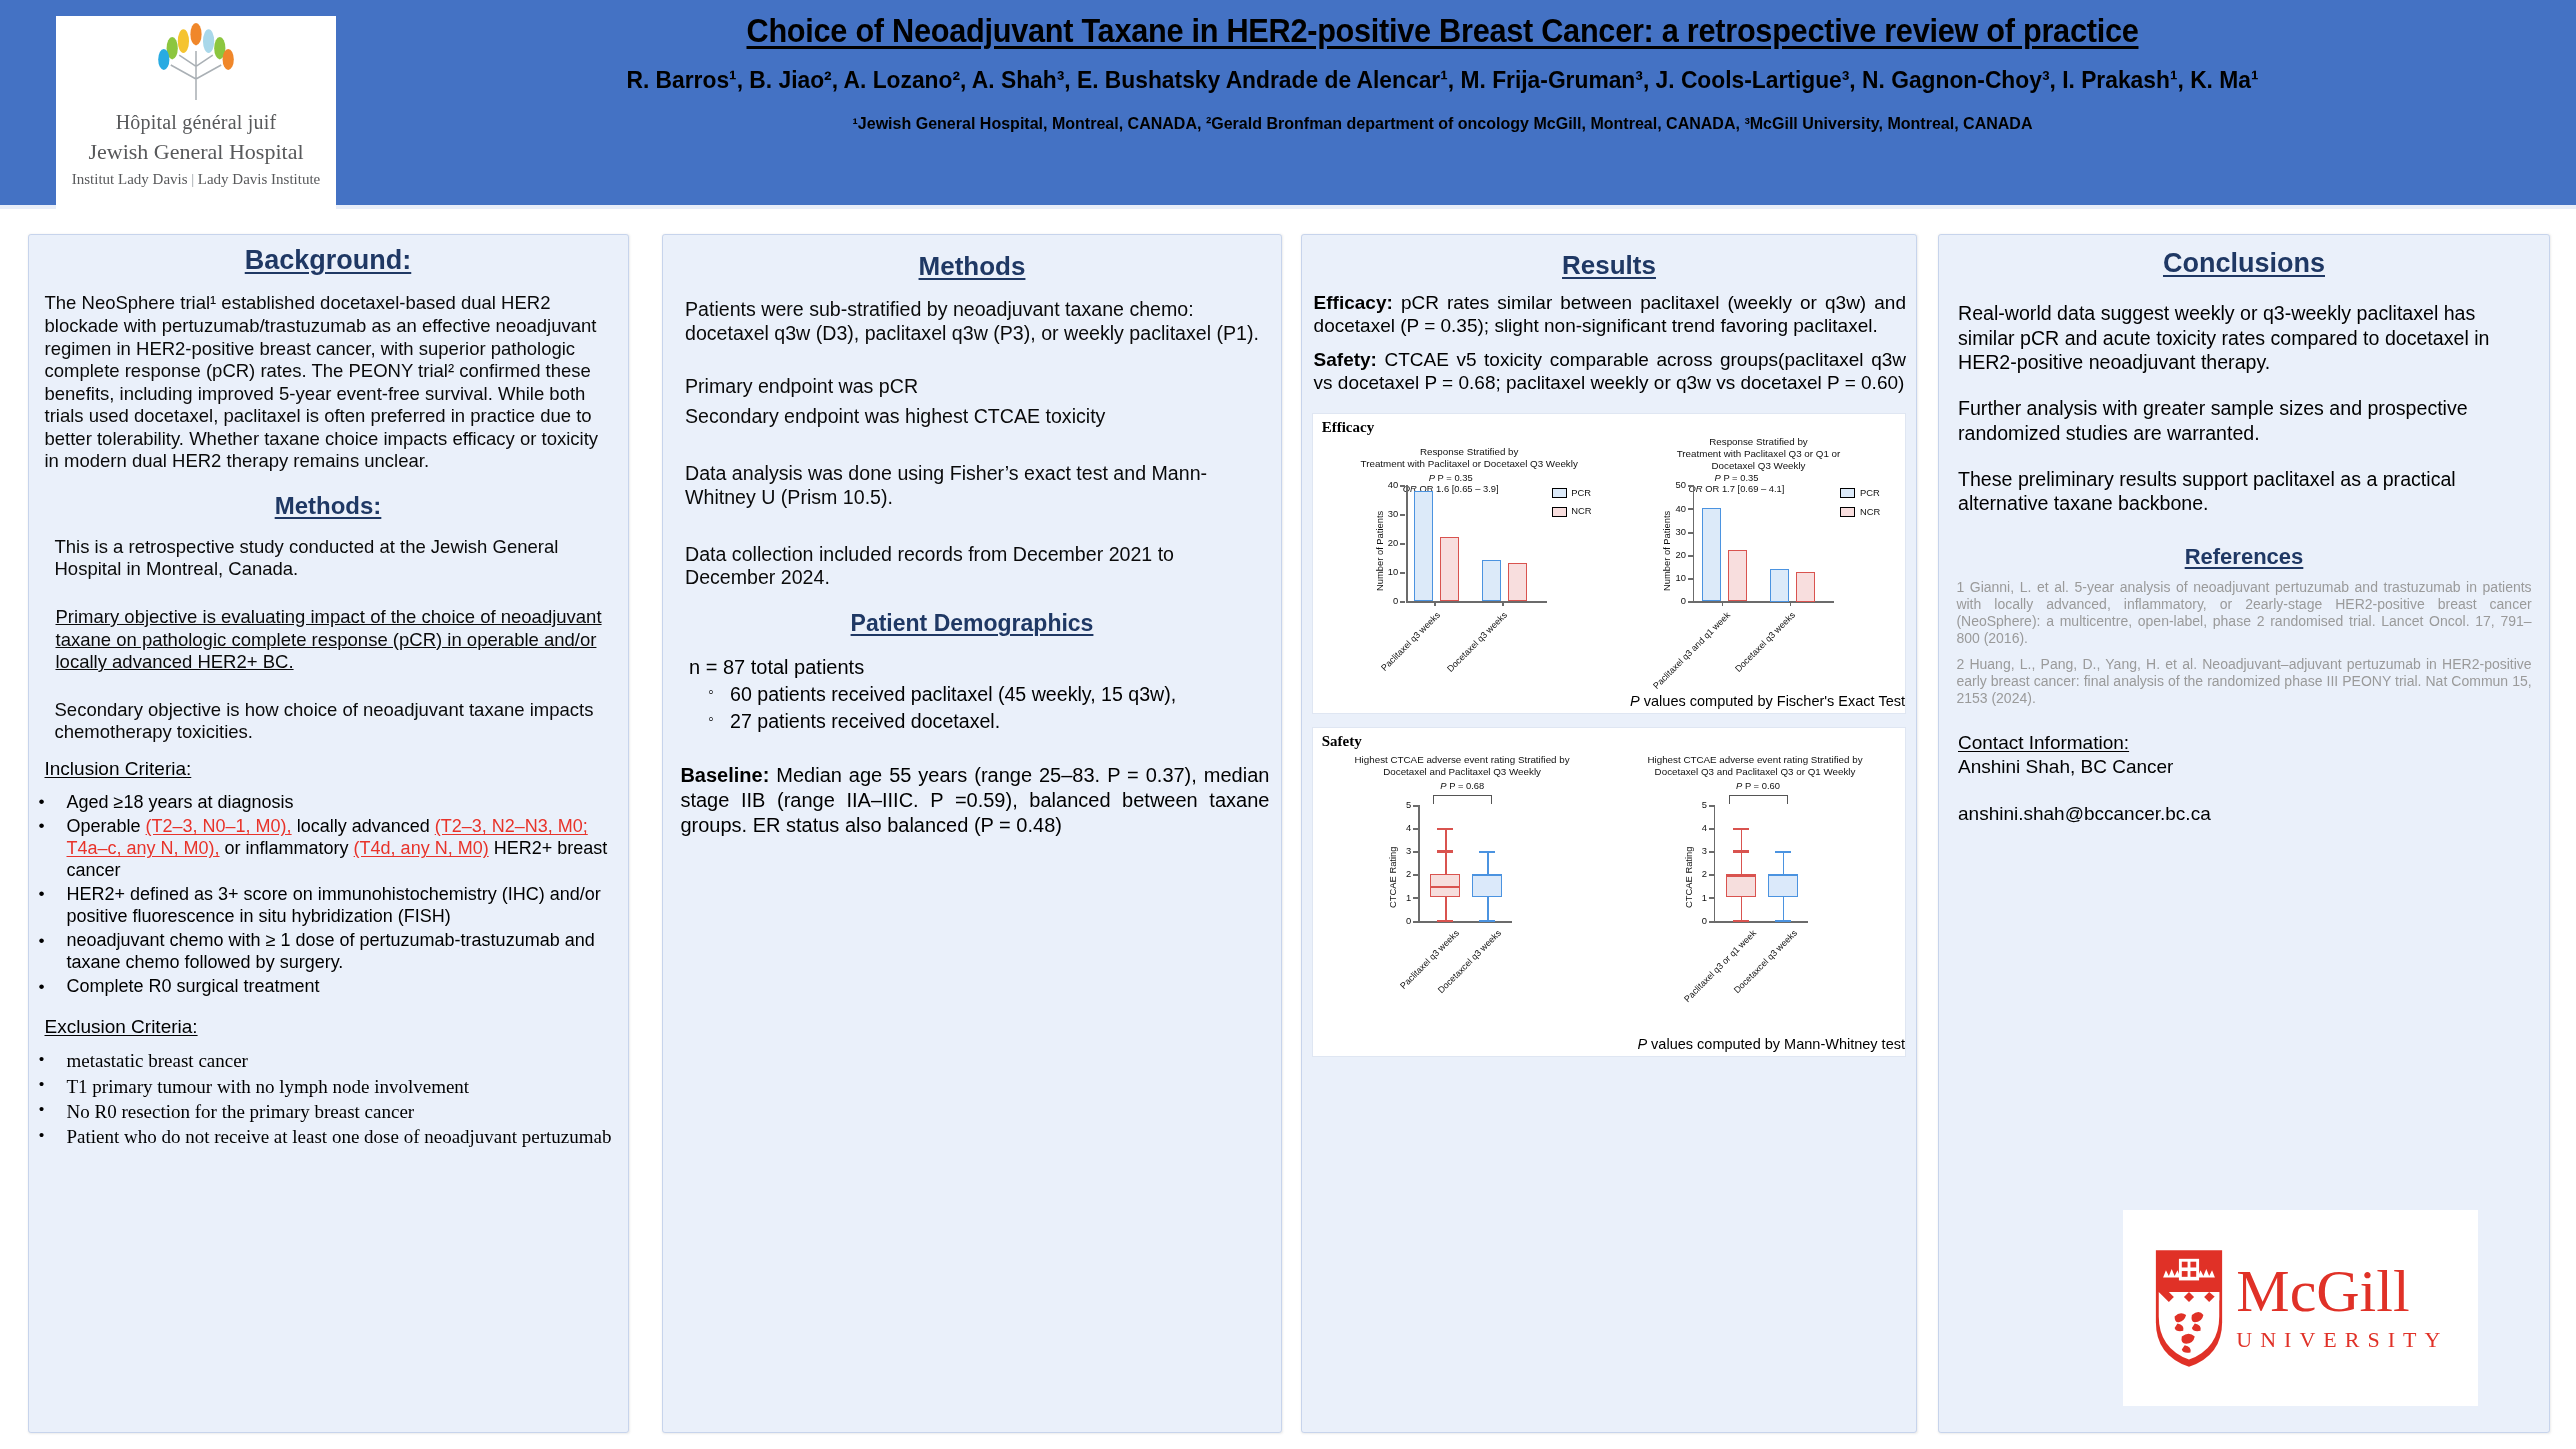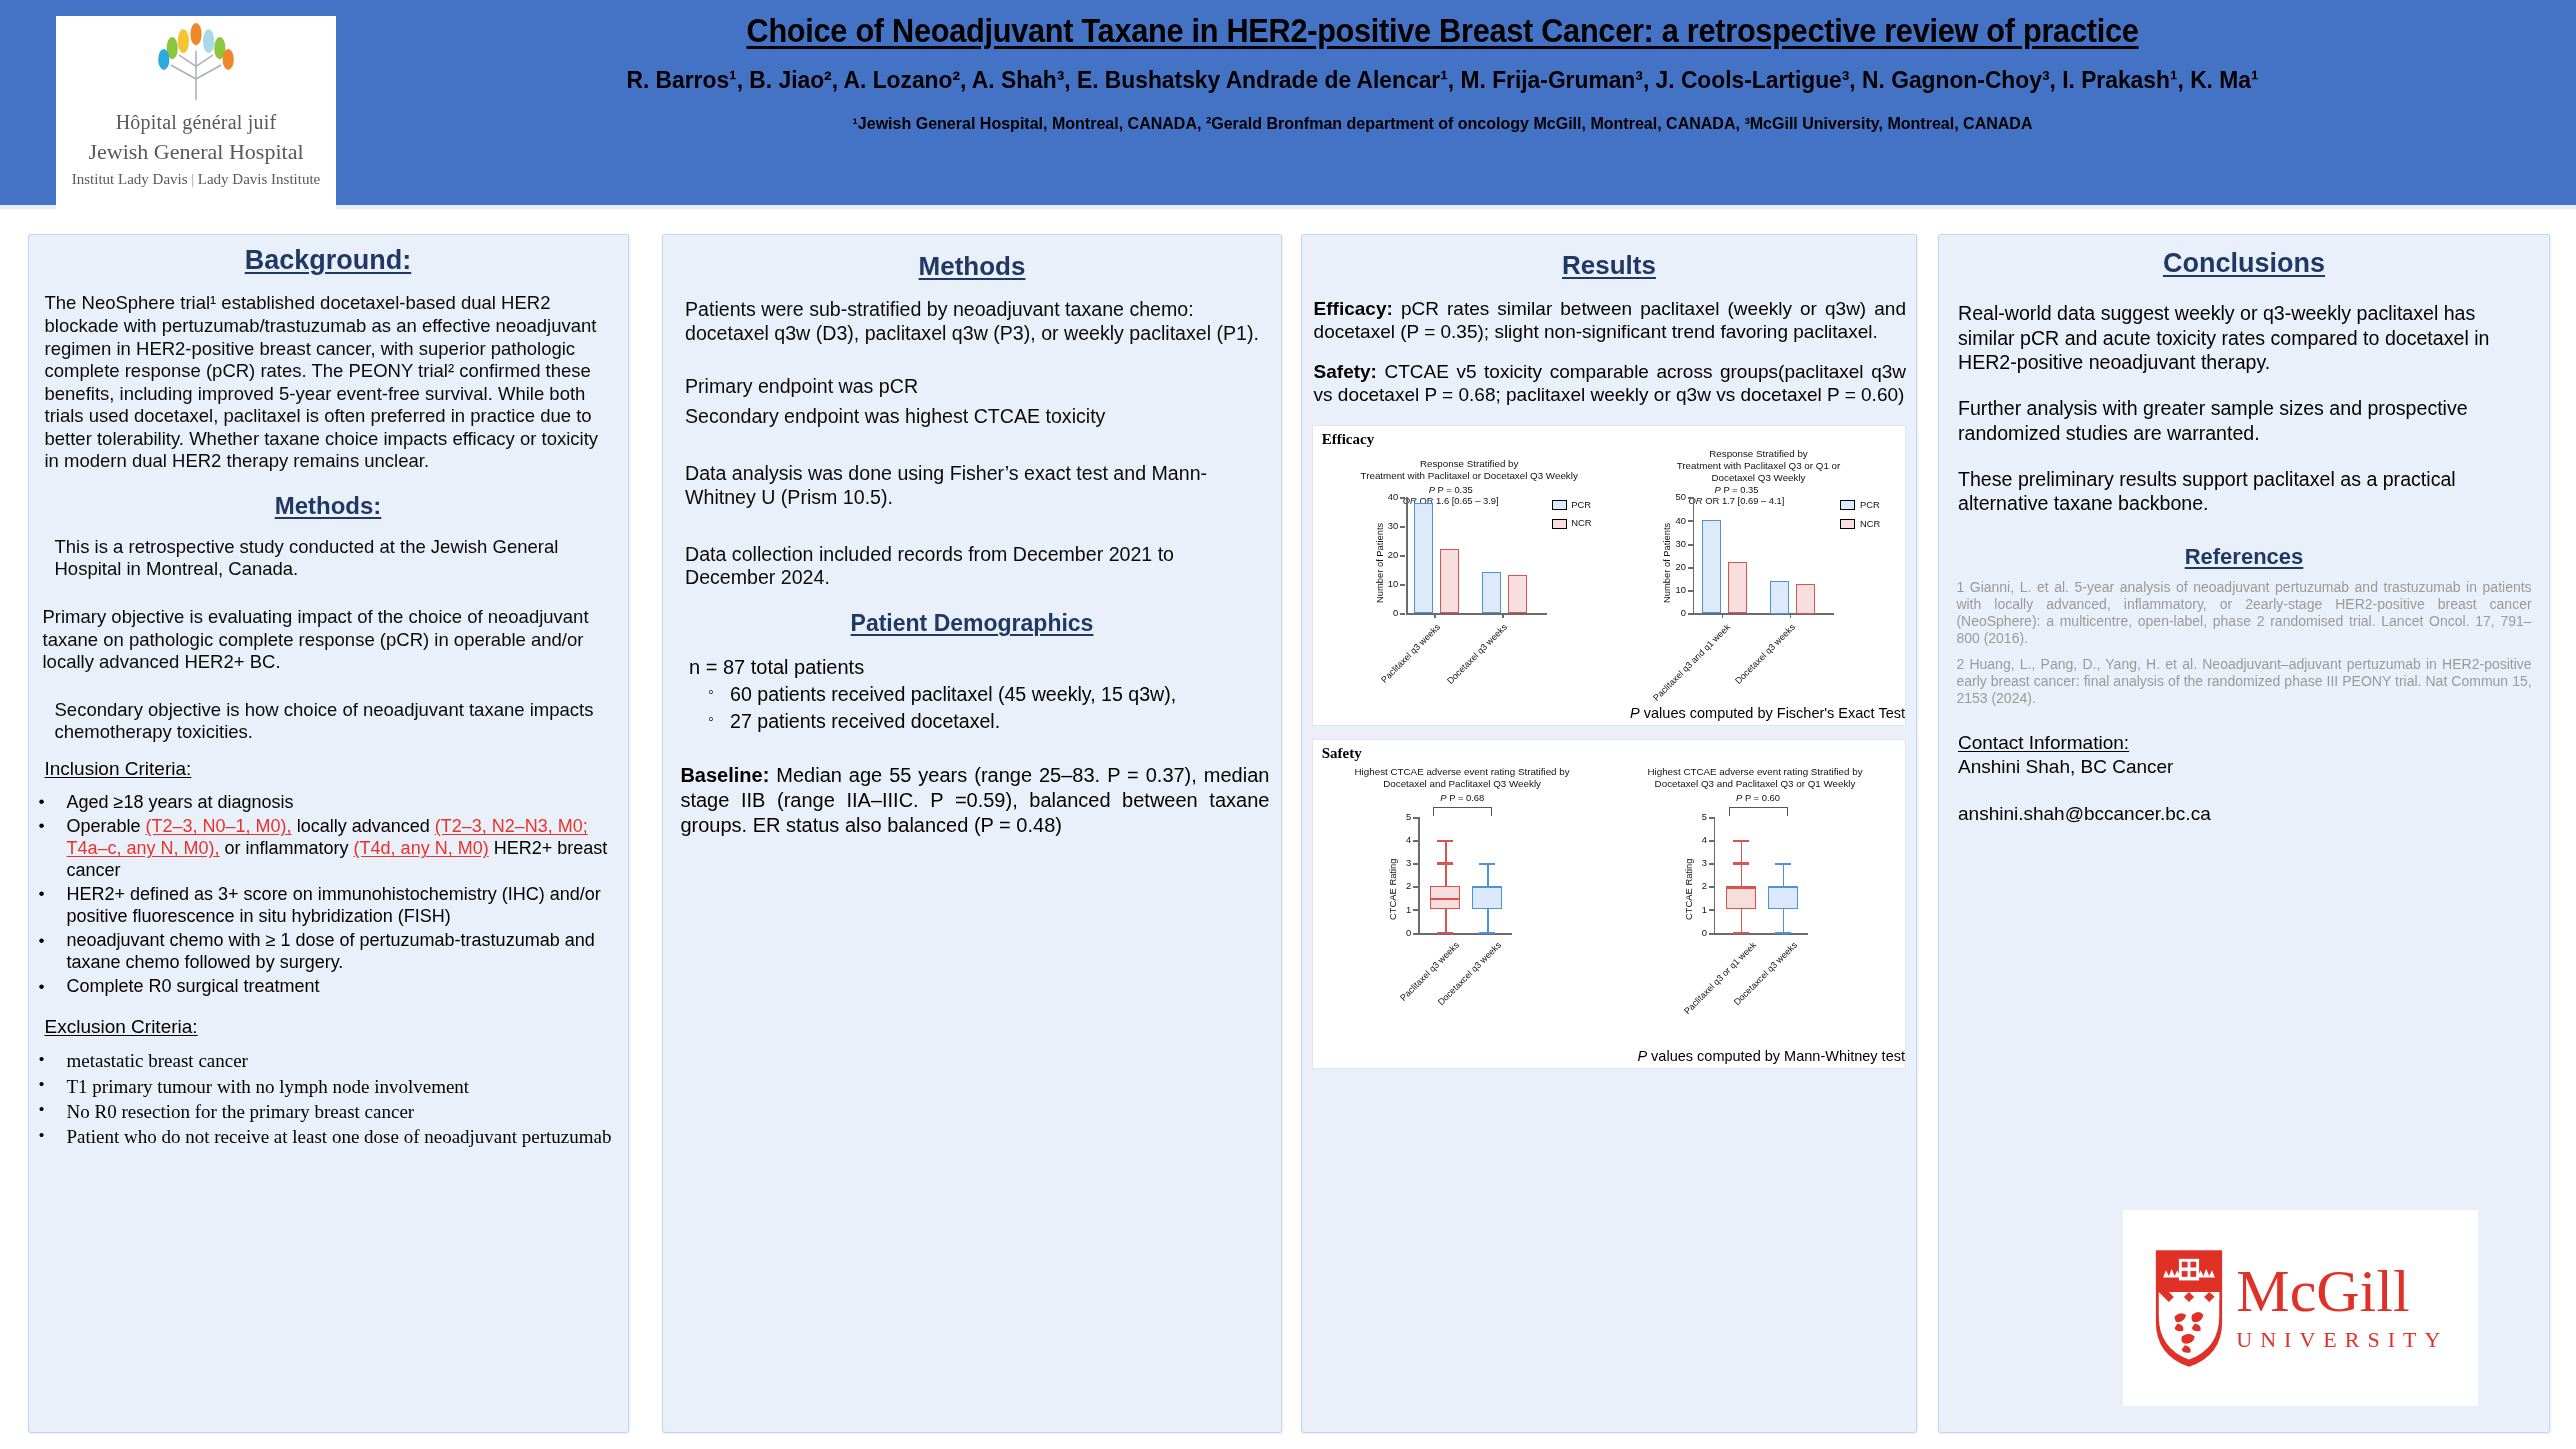--- a/index.html
+++ b/index.html
@@ -95,21 +95,21 @@
 
   .crit-head { font-size: 19px; text-decoration: underline; text-underline-offset: 2.2px; margin-top: 14.5px; }
   .demo-n { font-size: 20px; margin-top: 19px; padding-left: 26px; }
   ul.demo-sub { list-style: none; margin-top: 2.9px; padding-left: 67px; }
   ul.demo-sub li { position: relative; font-size: 19.6px; line-height: 1.24; text-align: justify; margin-bottom: 2.9px;}
   ul.demo-sub li::before { content: "\25E6"; position: absolute; left: -22px; top: 0; font-size: 16px; }
   .baseline { margin-top: 29px; font-size: 20px; line-height: 1.26; text-align: justify; padding: 0 11.6px 0 17.4px;}
   .baseline b { font-weight: bold; }
 
   
-  .res-p { font-size: 19px; line-height: 1.23; text-align: justify; margin-top: 16px; padding: 0 10px 0 11.6px;}
+  .res-p { font-size: 19px; line-height: 1.23; text-align: justify; margin-top: 10px; padding: 0 10px 0 11.6px;}
   .res-p b { font-weight: bold; }
 
   .figbox {
     background: #ffffff; border: 0.7px solid #dfe6f2; margin: 0 10px;
     position: relative;
   }
   #efficacy-fig { margin-top: 19px; height: 301px; }
   #safety-fig { margin-top: 13px; height: 330px; }
   .fig-tag {
     position: absolute; left: 8.7px; top: 4.3px;
@@ -209,21 +209,21 @@
   </div>
 
   <div class="cols">
 
     <div class="col" id="col1">
       <div class="sec-head h-bg">Background:</div>
       <div class="body-txt pad-l p-blk">The NeoSphere trial¹ established docetaxel-based dual HER2 blockade with pertuzumab/trastuzumab as an effective neoadjuvant regimen in HER2-positive breast cancer, with superior pathologic complete response (pCR) rates. The PEONY trial² confirmed these benefits, including improved 5-year event-free survival. While both trials used docetaxel, paclitaxel is often preferred in practice due to better tolerability. Whether taxane choice impacts efficacy or toxicity in modern dual HER2 therapy remains unclear.</div>
 
       <div class="sec-head h-meth">Methods:</div>
       <div class="body-txt pad-l2 p-blk" style="padding-left:26px;">This is a retrospective study conducted at the Jewish General Hospital in Montreal, Canada.</div>
-      <div class="body-txt pad-l2 p-blk2" style="padding-left:14px;">Primary objective is evaluating impact of the choice of neoadjuvant taxane on pathologic complete response (pCR) in operable and/or locally advanced HER2+ BC.</div>
+      <div class="body-txt pad-l2 p-blk2" style="padding-left:27px;text-decoration:underline;">Primary objective is evaluating impact of the choice of neoadjuvant taxane on pathologic complete response (pCR) in operable and/or locally advanced HER2+ BC.</div>
       <div class="body-txt pad-l2 p-blk2" style="padding-left:26px;"> Secondary objective  is how choice of neoadjuvant taxane impacts chemotherapy toxicities.</div>
 
       <div class="crit-head pad-l" style="padding-left:16px;">Inclusion Criteria:</div>
       <ul class="crit">
         <li>Aged ≥18 years at diagnosis</li>
         <li>Operable <span class="red-u">(T2–3, N0–1, M0),</span> locally advanced <span class="red-u">(T2–3, N2–N3, M0; T4a–c, any N, M0),</span> or inflammatory <span class="red-u">(T4d, any N, M0)</span> HER2+ breast cancer</li>
         <li>HER2+ defined as 3+ score on  immunohistochemistry (IHC) and/or positive fluorescence in situ hybridization (FISH)</li>
         <li>neoadjuvant chemo with ≥ 1 dose of pertuzumab-trastuzumab and taxane chemo  followed by surgery.</li>
         <li>Complete R0 surgical treatment</li>
       </ul>

